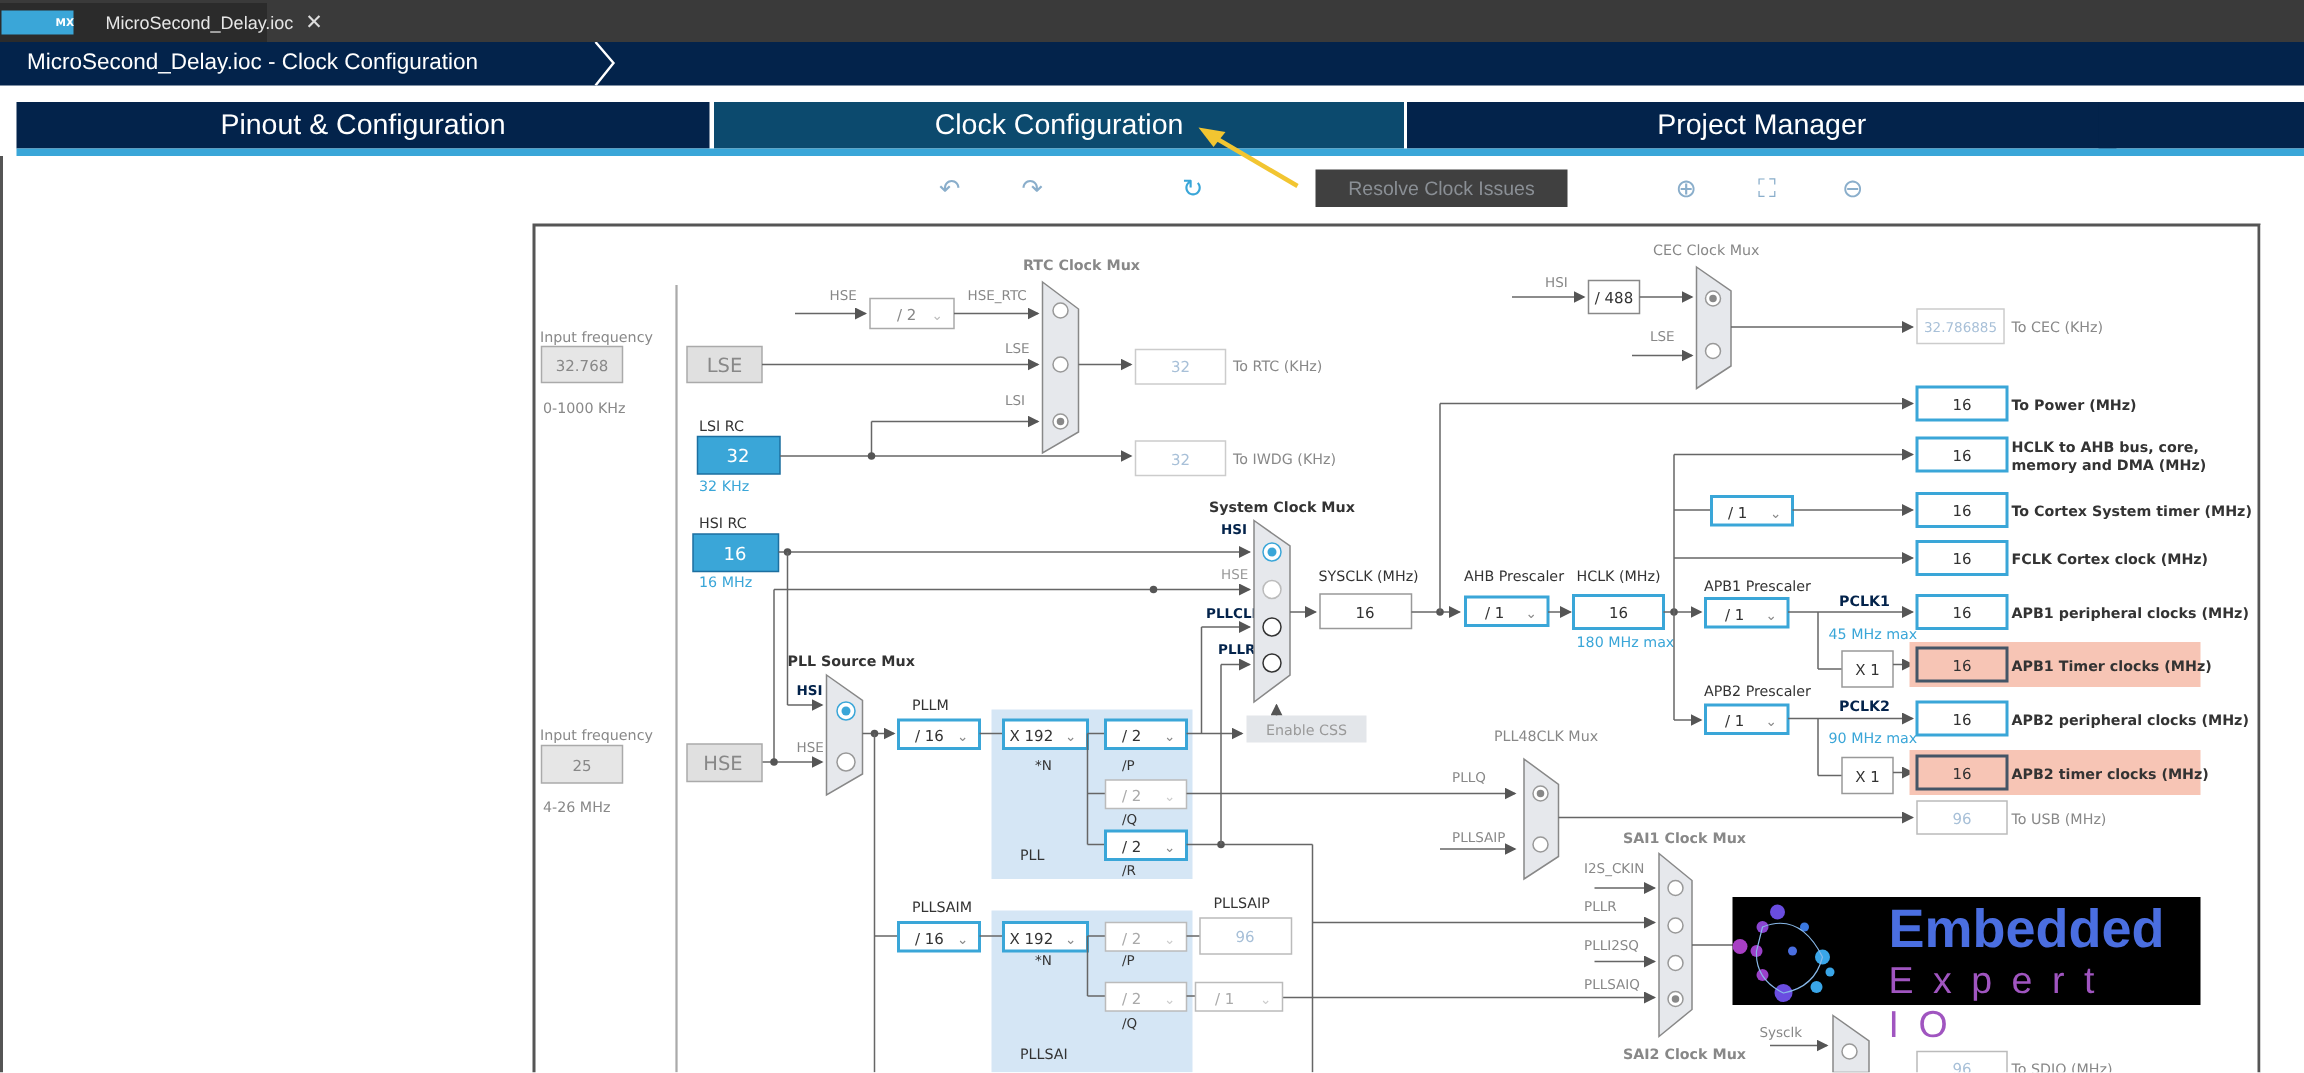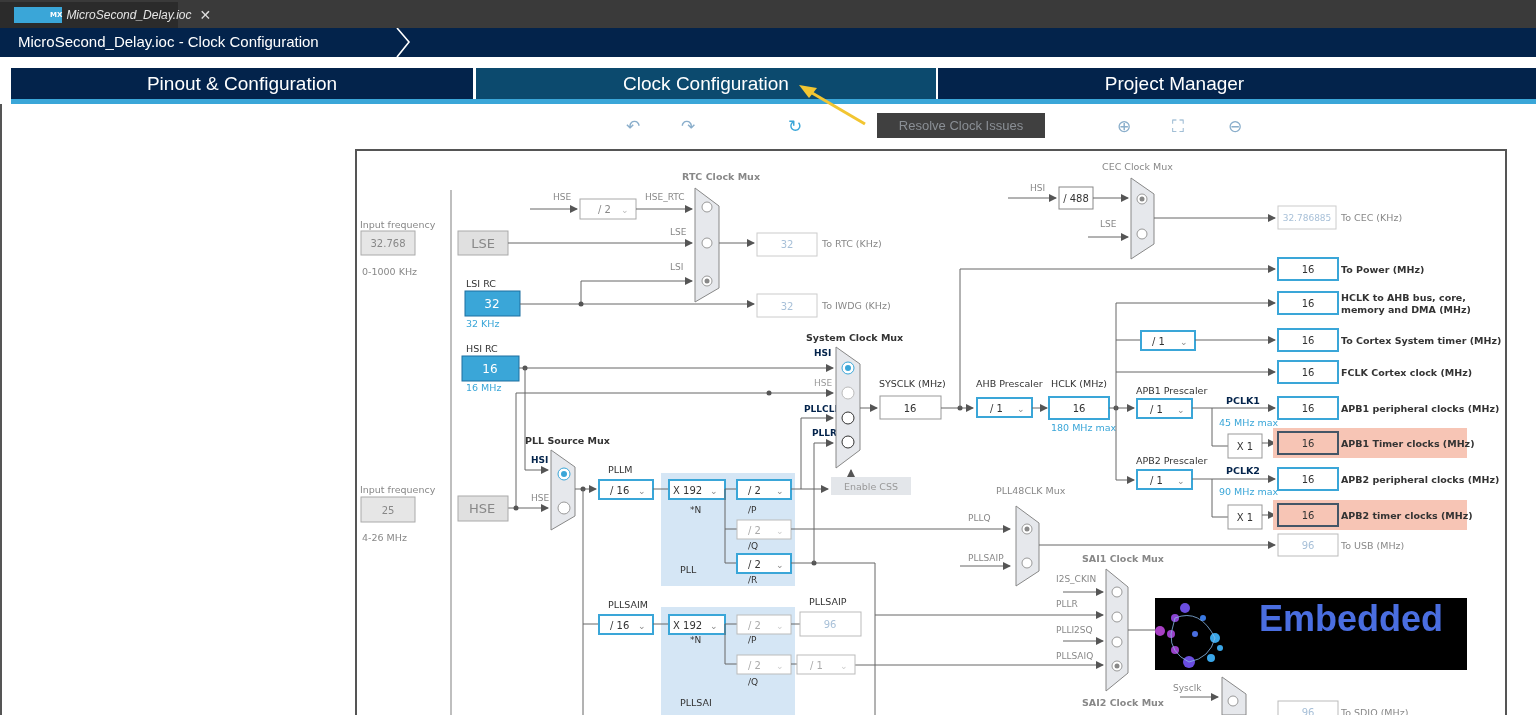--- a/index.html
+++ b/index.html
@@ -1,20 +1,20 @@
 <!DOCTYPE html>
 <html><head>
 <meta charset="utf-8">
 <style>
   html, body { margin:0; padding:0; }
   body { width:1536px; height:715px; overflow:hidden; background:#ffffff; font-family:"DejaVu Sans", sans-serif; position:relative; }
   .titlebar { position:absolute; left:0; top:0; width:1536px; height:28px; background:#3a3a3a; }
   .filetab { position:absolute; left:0; top:2px; height:26px; width:178px; background:#2b2b2b; display:flex; align-items:center; }
-  .mx { width:20px; height:16px; background:#3aa6d8; color:#fff; font-size:7px; font-weight:bold; display:flex; align-items:center; justify-content:center; margin-left:14px;padding-left:36px; }
-  .filetab .name { color:#e6e6e6; font-size:12px; margin-left:4px; font-family:"Liberation Sans", sans-serif;font-style:italic; }
+  .mx { width:20px; height:16px; background:#3aa6d8; color:#fff; font-size:7px; font-weight:bold; display:flex; align-items:center; justify-content:center; margin-left:1px;padding-left:36px; }
+  .filetab .name { color:#e6e6e6; font-size:12px; margin-left:21px; font-family:"Liberation Sans", sans-serif; }
   .filetab .close { color:#ddd; font-size:14px; margin-left:8px; cursor:pointer; }
   .breadcrumb { position:absolute; left:0; top:28px; width:1536px; height:29px; background:#03234b; }
   .breadcrumb .bc-text { position:absolute; left:18px; top:5px; color:#fff; font-size:15px; font-weight:normal; font-family:"Liberation Sans", sans-serif; }
   .breadcrumb svg { position:absolute; left:394px; top:0; }
   .tabs { position:absolute; left:11px; top:68px; width:1525px; height:36px; }
   .tab { position:absolute; top:0; height:31px; background:#03234b; color:#fff; font-size:19px; display:flex; align-items:center; justify-content:center; font-family:"Liberation Sans", sans-serif; cursor:pointer; }
   .tab.active { background:#0c4a6e; }
   .tabs .underline { position:absolute; left:0; top:31px; width:1525px; height:5px; background:#3aa6d8; }
   .toolbar-icon { position:absolute; top:116px; color:#8aaecb; font-size:17px; cursor:pointer; }
   .resolve-btn { position:absolute; left:877px; top:113px; width:168px; height:25px; background:#404040; color:#8a8f95; font-size:13px; display:flex; align-items:center; justify-content:center; font-family:"Liberation Sans", sans-serif; cursor:pointer; }
@@ -388,15 +388,16 @@
       <circle cx="16" cy="36" r="4" fill="#9a40c8"></circle>
     <circle cx="40" cy="36" r="3" fill="#4a6ee0"></circle>
       <circle cx="60" cy="40" r="5" fill="#3aa6e8"></circle>
     <circle cx="20" cy="52" r="4" fill="#9a40c8"></circle>
       <circle cx="34" cy="64" r="6" fill="#6a4de0"></circle>
     <circle cx="56" cy="60" r="4" fill="#3aa6e8"></circle>
       <circle cx="65" cy="50" r="3" fill="#3aa6e8"></circle>
     <path d="M20 20 Q45 10 60 40 Q55 60 34 64 Q15 55 16 36 Z" fill="none" stroke="#88b8e8" stroke-width="0.8"></path>
   </svg>
   <span class="e1">Embedded</span>
+  <span class="e2">Expert IO</span>
 </div>
 
 <div class="scroll-r"></div>
 
 </body></html>

